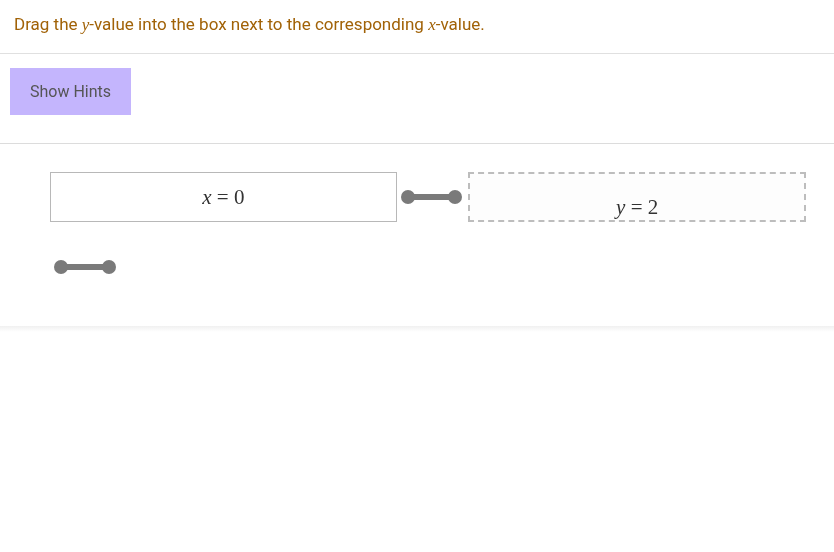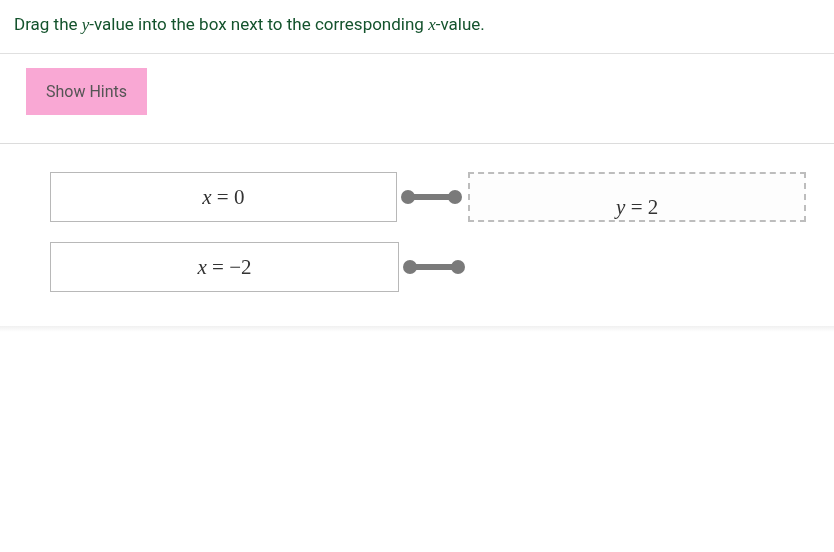--- a/index.html
+++ b/index.html
@@ -7,33 +7,33 @@
     font-family: -apple-system, BlinkMacSystemFont, "Segoe UI", Roboto, Arial, sans-serif;
     background: #fff;
     color: #333;
     width: 834px;
     height: 552px;
     overflow: hidden;
   }
   .instruction {
     padding: 14px 14px 18px 14px;
     font-size: 17px;
-    color: #14532d;
+    color: #a16207;
   }
   .instruction i, .math-var { font-style: italic; font-family: "Times New Roman", serif; }
   .panel {
     border-top: 1px solid #e0e0e0;
   }
   .hints {
     display: inline-block;
-    background: #f9a8d4;
+    background: #c4b5fd;
     color: #555;
     padding: 14px 20px;
     font-size: 16px;
-    margin: 14px 0 0 26px;
+    margin: 14px 0 0 10px;
     cursor: pointer;
   }
   .hr2 {
     border-top: 1px solid #dcdcdc;
     margin-top: 28px;
   }
   .rows {
     padding: 28px 28px 10px 50px;
   }
   .row {
@@ -118,23 +118,20 @@
         <div class="dot left"></div>
           <div class="bar"></div>
           <div class="dot right"></div>
       </div>
       <div class="drop-box">
         <span class="math"><span class="v">y</span><span> = 2</span></span>
       </div>
     </div>
 
     <div class="row">
-      <div class="x-box">
-        <span class="math"><span class="v">x</span><span> = −2</span></span>
-      </div>
       <div class="connector">
         <div class="dot left"></div>
           <div class="bar"></div>
           <div class="dot right"></div>
       </div>
     </div>
 
 
 
   </div>

